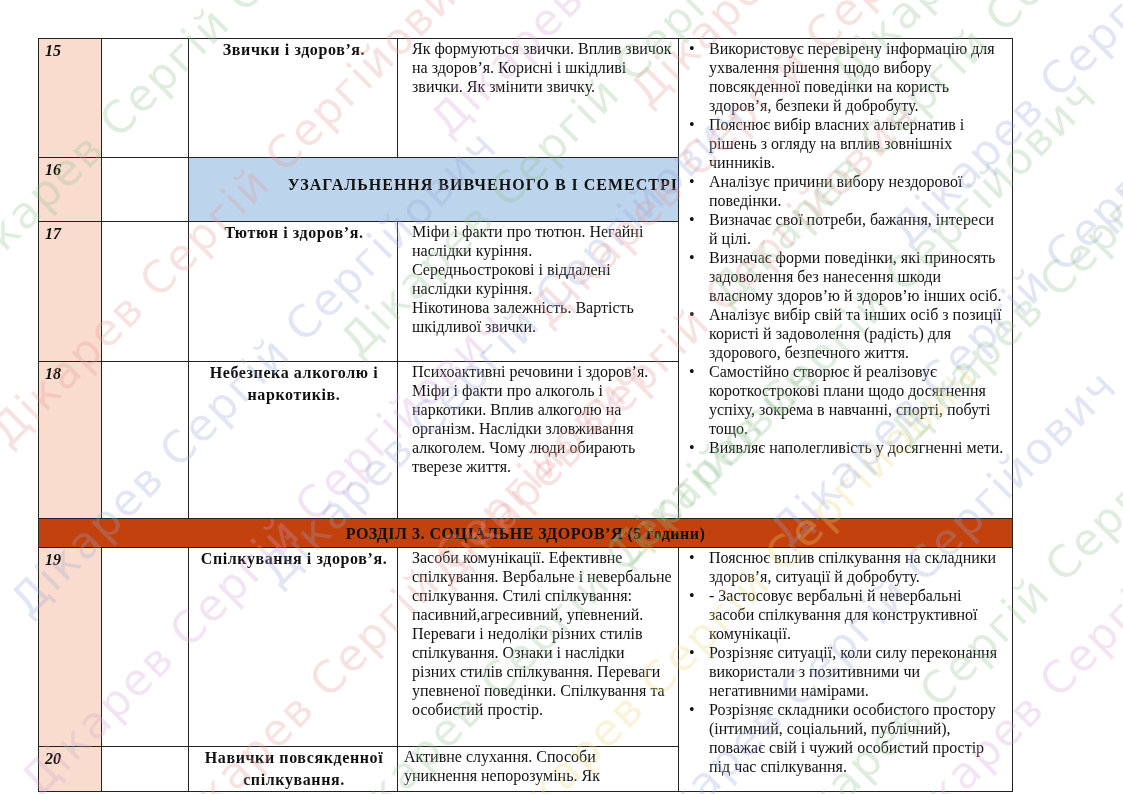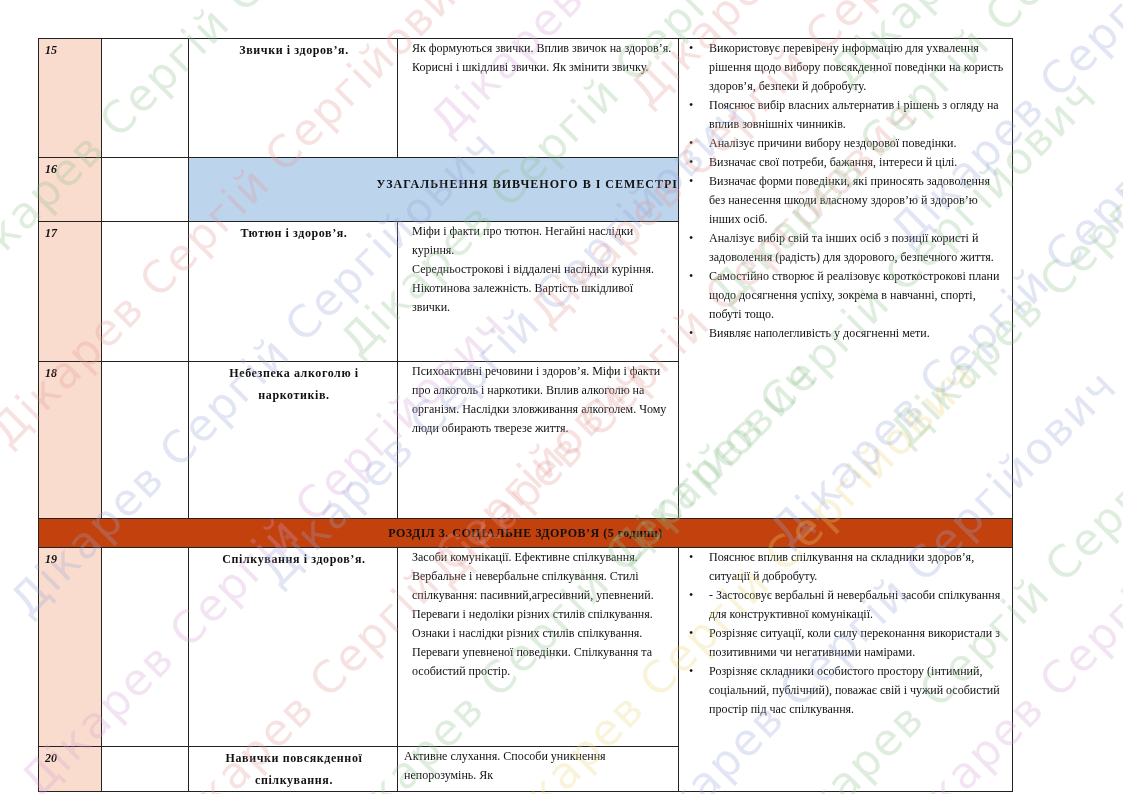--- a/index.html
+++ b/index.html
@@ -20,21 +20,21 @@
       transform: rotate(-45deg);
       opacity: 0.28;
     }
     table.plan {
       position: absolute; left: 38px; top: 38px;
       width: 974px; border-collapse: collapse; table-layout: fixed;
       z-index: 1;
     }
     table.plan td {
       border: 1px solid #222; vertical-align: top; padding: 0;
-      font-size: 12px; line-height: 19px; margin-left: 20px;
+      font-size: 16px; line-height: 19px; margin-left: 20px;
     }
     td.num {
       background: #f9dccd; font-weight: bold; font-style: italic;
       font-size: 15px; padding: 2px 0 0 6px !important;
     }
     td.empty { background: #fff; }
     td.topic { font-weight: bold; font-size: 14.5px; letter-spacing: 0.6px; padding: 0 6px 0 8px !important; line-height: 22px !important; text-align: center; }
     td.content { padding: 0 6px 0 14px !important; }
     td.results { padding: 0 6px 0 4px !important; }
     td.results ul { margin: 0; padding: 0; list-style: none; }

